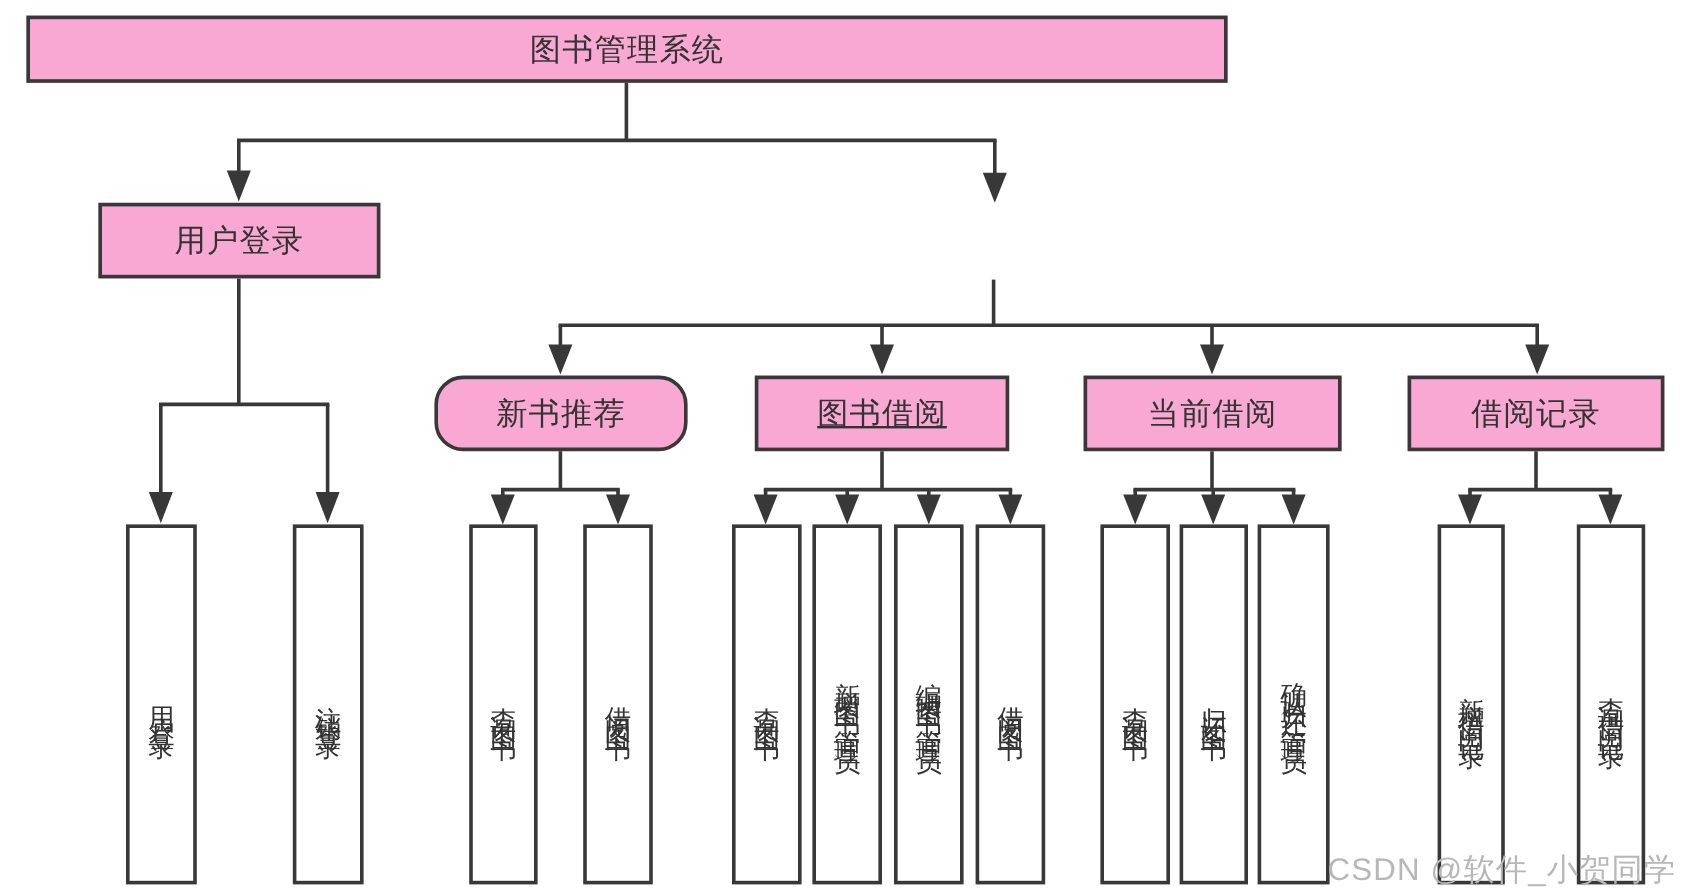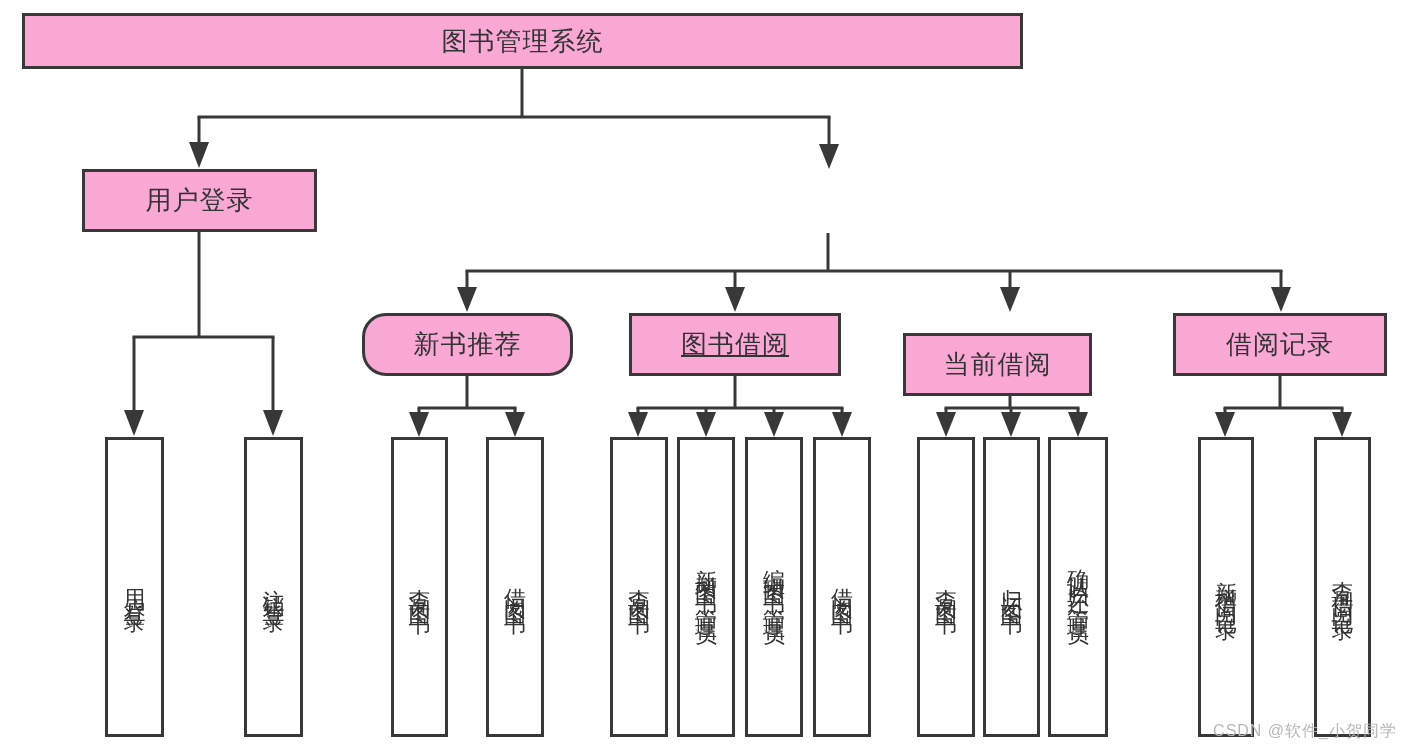--- a/index.html
+++ b/index.html
@@ -22,21 +22,21 @@
     display:flex; align-items:center; justify-content:center;
   }
   .vnode span {
     writing-mode:vertical-rl; text-orientation:mixed;
     font-size:22px; letter-spacing:8px; color:#333333;
     white-space:nowrap;
   }
   .l3 { top:313px; height:63px; }
   .watermark {
     position:absolute; right:8px; bottom:5px;
-    font-size:16px; color:#b7b7b7; letter-spacing:1px;
+    font-size:26px; color:#b7b7b7; letter-spacing:1px;
     z-index:5; white-space:nowrap;
   }
 </style>
 </head>
 <body>
 
 <div class="canvas">
 
   <svg class="connectors" viewBox="0 0 1405 747" xmlns="http://www.w3.org/2000/svg">
     <g stroke="#383838" stroke-width="3" fill="none">
@@ -107,21 +107,21 @@
       <polygon points="1332,412 1352,412 1342,437"></polygon>
     </g>
   </svg>
 
   <div class="node" style="left:22px; top:13px; width:1001px; height:56px;">图书管理系统</div>
 
   <div class="node" style="left:82px; top:169px; width:235px; height:63px;">用户登录</div>
 
   <div class="node l3" style="left:362px; width:211px;border-radius:24px;">新书推荐</div>
   <div class="node l3" style="left:629px; width:212px;text-decoration:underline;">图书借阅</div>
-  <div class="node l3" style="left:903px; width:189px;margin-top:20px;">当前借阅</div>
+  <div class="node l3" style="left:903px; width:215px;">当前借阅</div>
   <div class="node l3" style="left:1173px; width:214px;">借阅记录</div>
 
   <div class="vnode" style="left:105px; width:59px;">
     <span>用户登录</span>
   </div>
   <div class="vnode" style="left:244px; width:59px;">
     <span>注销登录</span>
   </div>
   <div class="vnode" style="left:391px; width:57px;">
     <span>查询图书</span>

